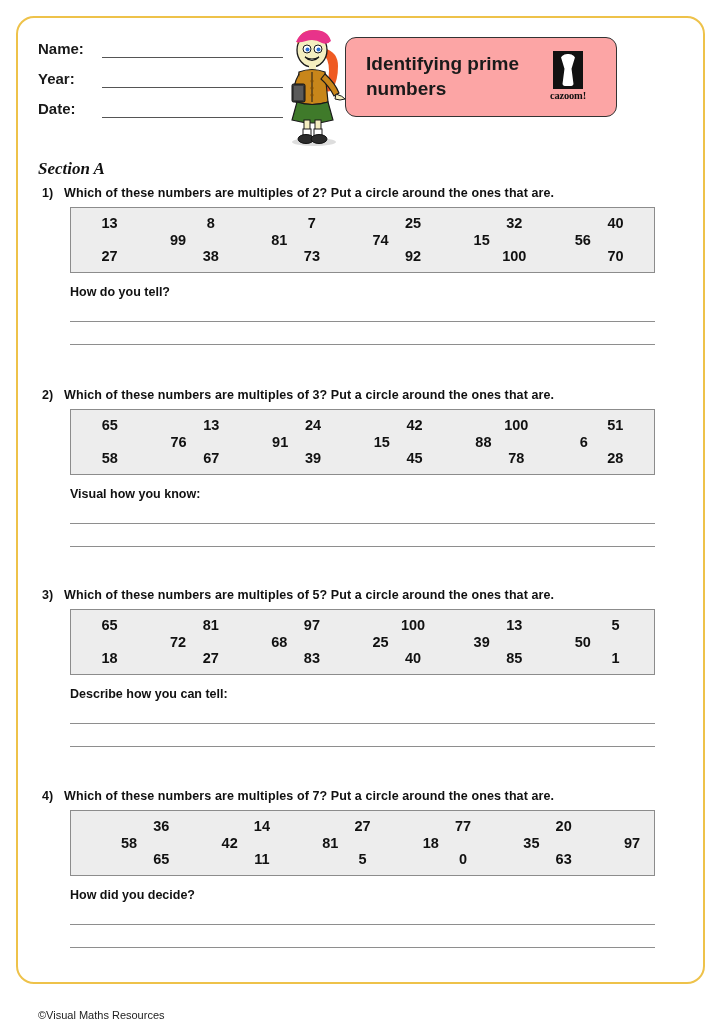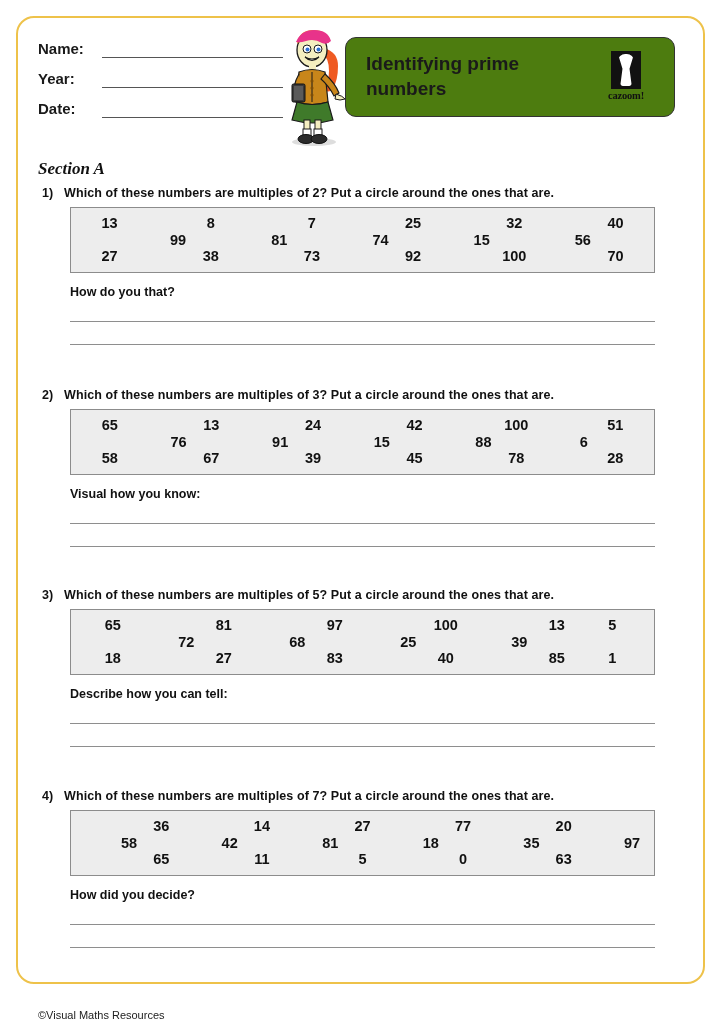--- a/index.html
+++ b/index.html
@@ -55,22 +55,22 @@
 
   .mascot {
     position: absolute;
     left: 250px; top: 8px;
     width: 88px; height: 122px;
   }
 
   .title-box {
     position: absolute;
     left: 327px; top: 19px;
-    width: 330px; height: 80px;
-    background: #4d7c0f;
+    width: 272px; height: 80px;
+    background: #fca5a5;
     border: 1.6px solid #333;
     border-radius: 11px;
   }
   .title-text {
     position: absolute;
     left: 20px; top: 13px;
     width: 225px;
     font-size: 19px;
     font-weight: bold;
     color: #1a1a1a;
@@ -318,21 +318,21 @@
             </div>
             <div class="col single">
               <span class="cell">56</span>
             </div>
             <div class="col pair">
               <span class="cell">40</span>
               <span class="cell">70</span>
             </div>
           </div>
         </div>
-        <div class="prompt">How do you that?</div>
+        <div class="prompt">How do you tell?</div>
         <div class="lines">
           <div class="ans-line"></div>
           <div class="ans-line"></div>
         </div>
       </div>
       <div class="question" style="top: 370px;">
         <div class="q-head">
           <span class="q-num">2)</span>
           <span class="q-text">Which of these numbers are multiples of 3?  Put a circle around the ones that are.</span>
         </div>
@@ -416,20 +416,23 @@
             <div class="col pair">
               <span class="cell">100</span>
               <span class="cell">40</span>
             </div>
             <div class="col single">
               <span class="cell">39</span>
             </div>
             <div class="col pair">
               <span class="cell">13</span>
               <span class="cell">85</span>
+            </div>
+            <div class="col single">
+              <span class="cell">50</span>
             </div>
             <div class="col pair">
               <span class="cell">5</span>
               <span class="cell">1</span>
             </div>
           </div>
         </div>
         <div class="prompt">Describe how you can tell:</div>
         <div class="lines">
           <div class="ans-line"></div>

